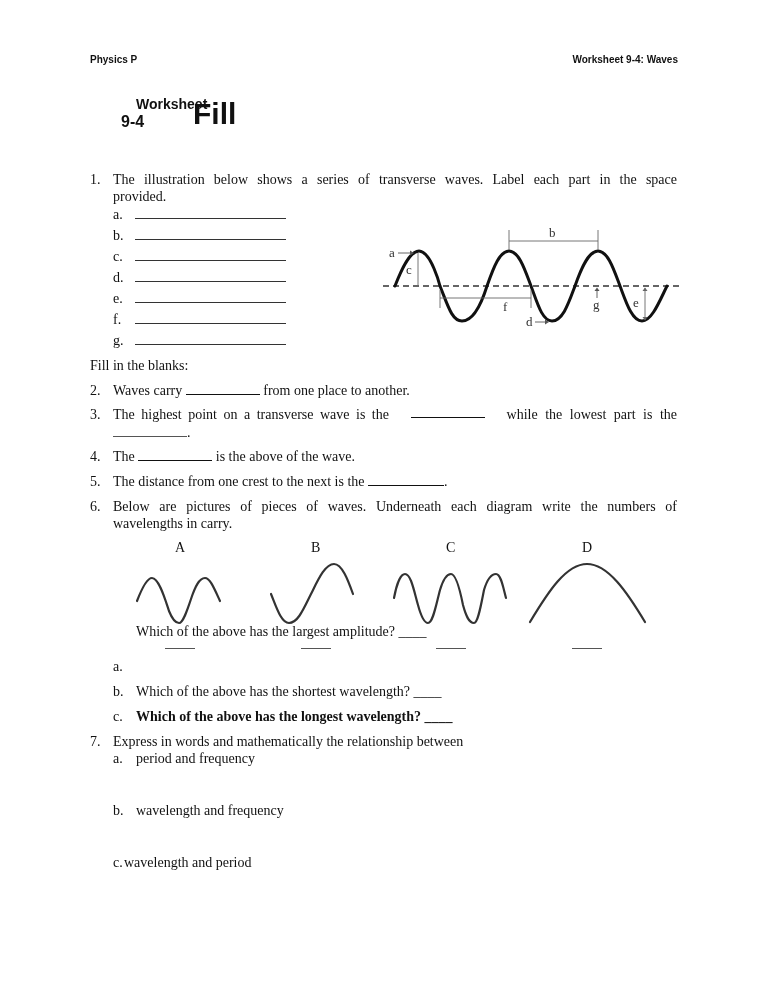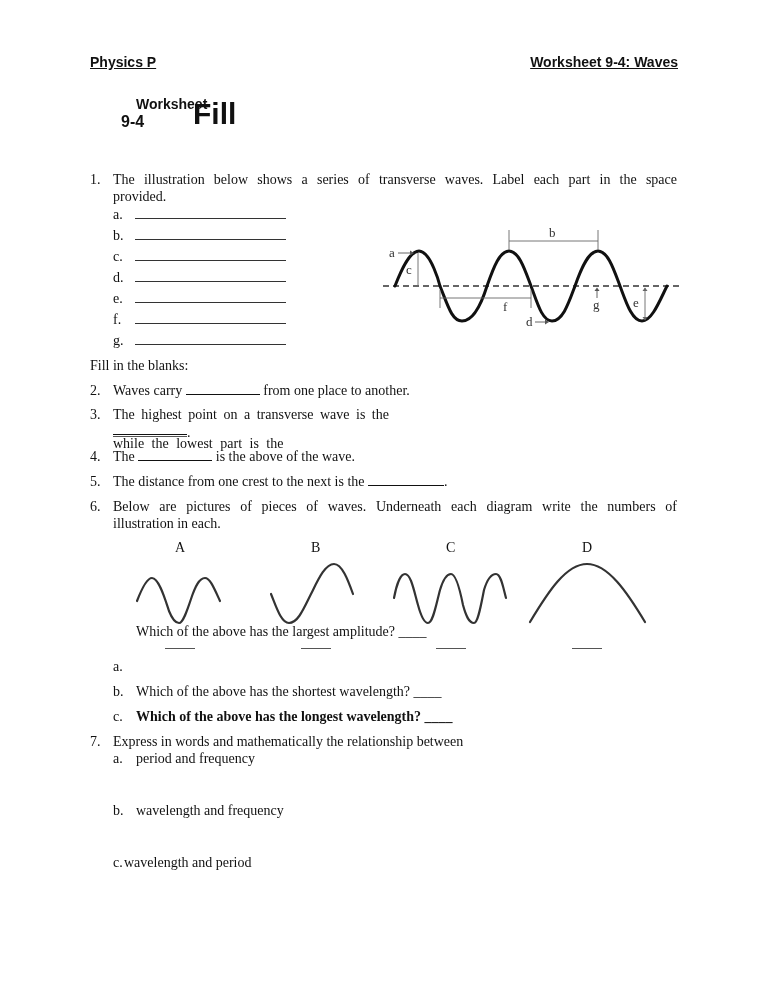--- a/index.html
+++ b/index.html
@@ -1,20 +1,20 @@
 <!DOCTYPE html>
 <html><head>
 <meta charset="utf-8">
 <style>
   html, body { margin:0; padding:0; background:#ffffff; }
   body { width:768px; height:994px; position:relative; overflow:hidden; color:#111; }
   .sans { font-family: "Liberation Sans", sans-serif; }
   .serif { font-family: "Liberation Serif", serif; }
   .abs { position:absolute; }
-  .hdr { font-weight:bold; font-size:14px; top:54px;text-decoration:underline; }
+  .hdr { font-weight:bold; font-size:10px; top:54px; }
   .wk-small { font-weight:bold; font-size:14px; }
   .wk-num { font-weight:bold; font-size:16px; }
   .wk-title { font-weight:bold; font-size:30px; }
   .t { font-size:14px; line-height:17px; white-space:nowrap; }
   .fill { display:inline-block; border-bottom:1.5px solid #111; vertical-align:baseline; height:11px; }
   .thin { border-bottom:1px solid #555; }
   svg { position:absolute; overflow:visible; }
   .lbl { font-family:"Liberation Serif", serif; font-size:13px; fill:#333; }
   .wlbl { font-family:"Liberation Serif", serif; font-size:14px; }
 </style>
@@ -99,21 +99,21 @@
 <div class="abs serif t" style="left:90px; top:357px;">Fill in the blanks:</div>
 
 <div class="abs serif t" style="left:90px; top:382px;">2.</div>
 <div class="abs serif t" style="left:113px; top:382px;">
   <span>Waves carry</span>
   <span class="fill" style="width:74px;"></span>
   <span>from one place to another.</span>
 </div>
 
 <div class="abs serif t" style="left:90px; top:406px;">3.</div>
-<div class="abs serif t" style="left:113px; top:406px; width:564px; display:flex; justify-content:space-between;flex-direction:column;">
+<div class="abs serif t" style="left:113px; top:406px; width:564px; display:flex; justify-content:space-between;">
   <span style="word-spacing:3px;">The highest point on a transverse wave is the</span>
   <span class="fill" style="width:74px;"></span>
   <span style="word-spacing:4px;">while the lowest part is the</span>
 </div>
 <div class="abs serif t" style="left:113px; top:424px;">
   <span class="fill thin" style="width:74px;"></span><span>.</span>
 </div>
 
 <div class="abs serif t" style="left:90px; top:448px;">4.</div>
 <div class="abs serif t" style="left:113px; top:448px;">
@@ -123,21 +123,21 @@
 </div>
 
 <div class="abs serif t" style="left:90px; top:473px;">5.</div>
 <div class="abs serif t" style="left:113px; top:473px;">
   <span>The distance from one crest to the next is the</span>
   <span class="fill" style="width:76px;"></span><span>.</span>
 </div>
 
 <div class="abs serif t" style="left:90px; top:498px;">6.</div>
 <div class="abs serif t" style="left:113px; top:498px; width:564px; text-align:justify; text-align-last:justify; white-space:normal;">Below are pictures of pieces of waves. Underneath each diagram write the numbers of</div>
-<div class="abs serif t" style="left:113px; top:515px;">illustration in each.</div>
+<div class="abs serif t" style="left:113px; top:515px;">wavelengths in carry.</div>
 
 <div class="abs wlbl" style="left:175px; top:540px;">A</div>
 <div class="abs wlbl" style="left:311px; top:540px;">B</div>
 <div class="abs wlbl" style="left:446px; top:540px;">C</div>
 <div class="abs wlbl" style="left:582px; top:540px;">D</div>
 
 <svg style="left:0; top:0;" width="768" height="994" viewBox="0 0 768 994">
 
   <path fill="none" stroke="#333" stroke-width="2.2" stroke-linecap="round" d="M137,601 C142,588 147,578 152,578 C159,578 165,599 169,611 C173,621 176,623 179,623 C183,623 187,611 191,599 C195,587 199,578 205,578 C210,578 214,588 220,601"></path>
 

